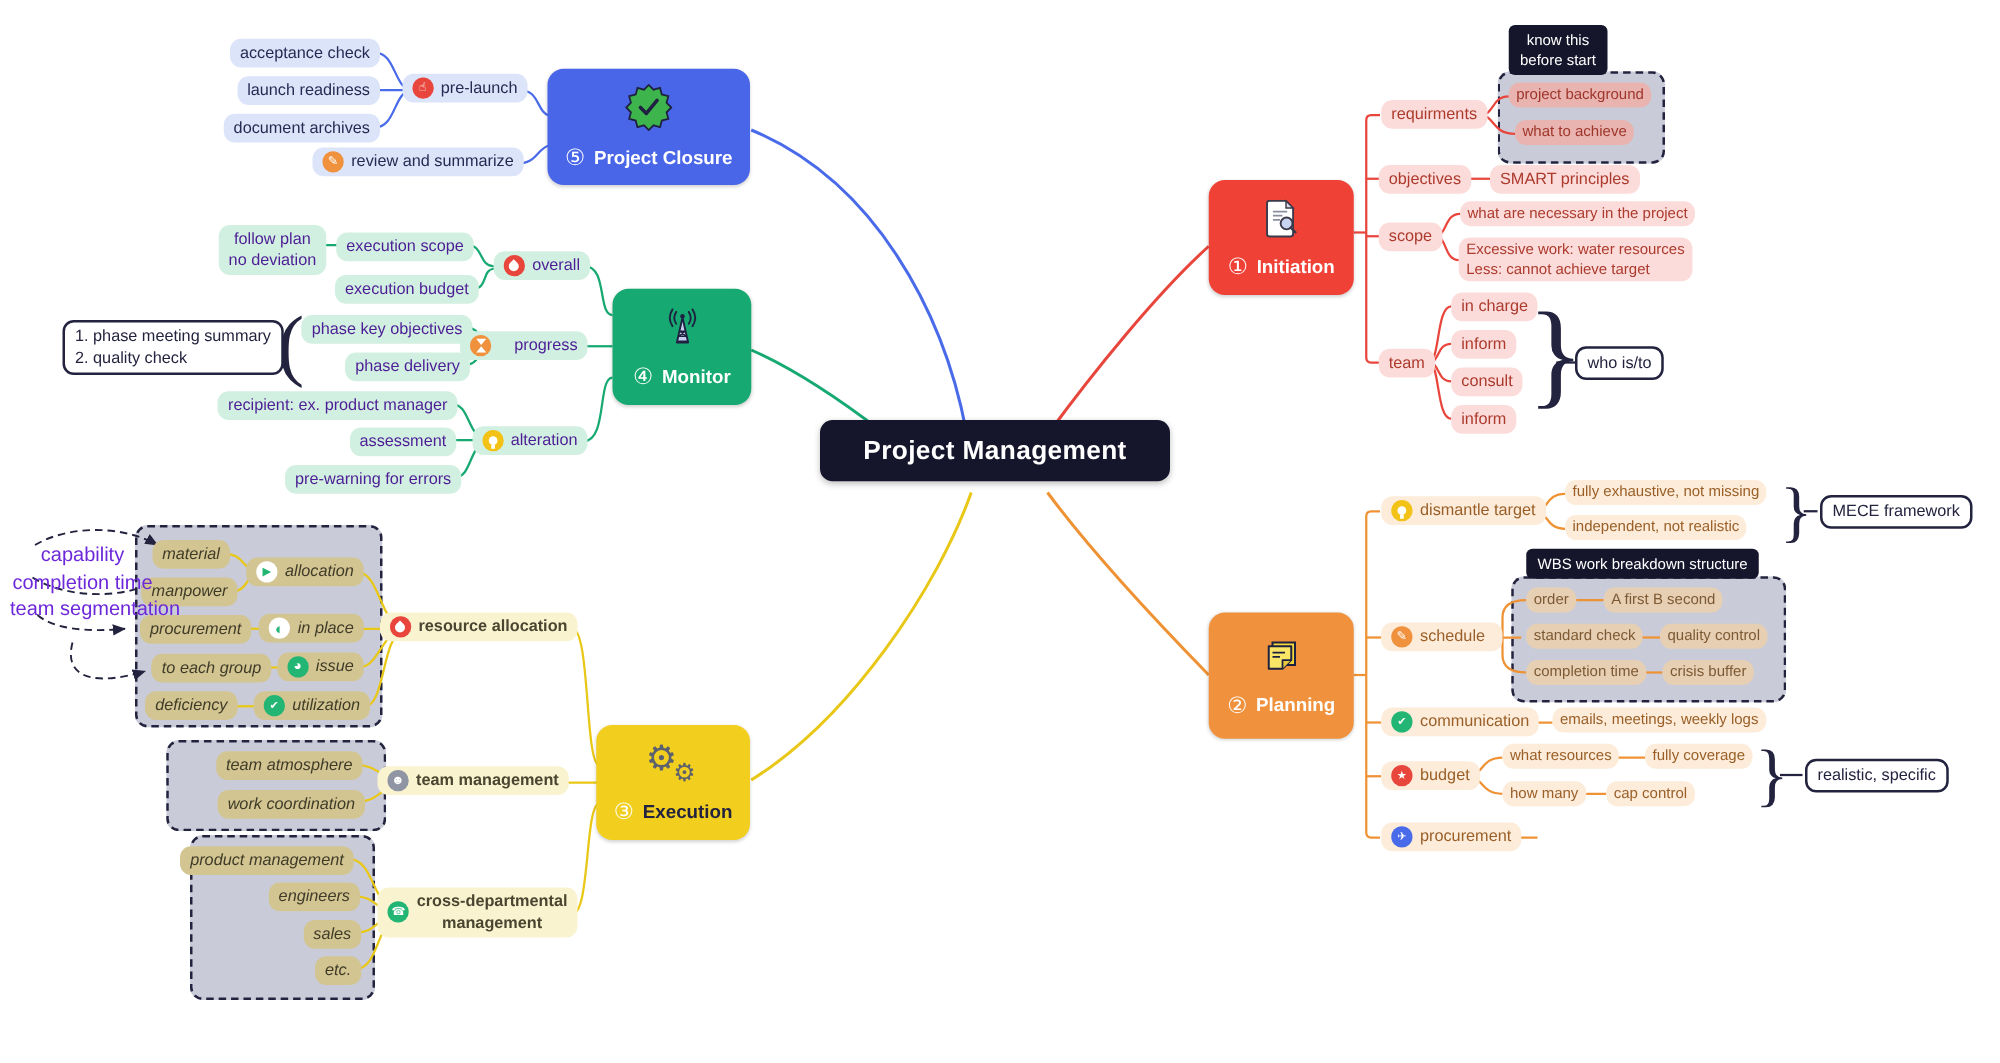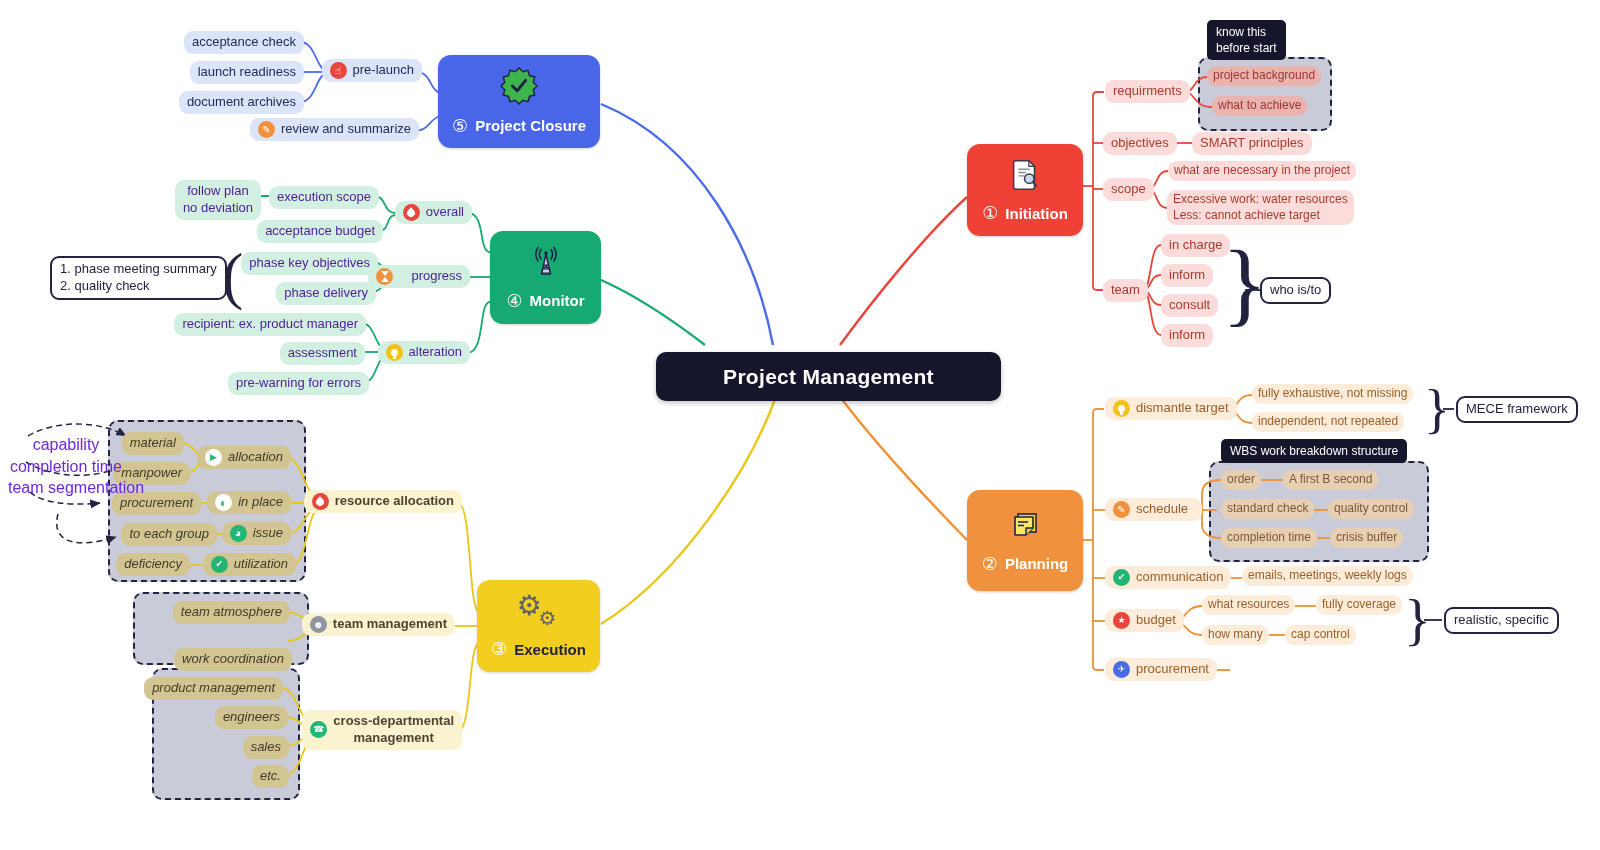--- a/index.html
+++ b/index.html
@@ -16,21 +16,21 @@
   .lav{background:#dce4fa;color:#242b52;}
   .lgr{background:#d2f0e1;color:#4c1d95;}
   .lye{background:#faf3cf;color:#4a4530;font-weight:bold;}
   .kha{background:#d2c592;color:#3f3b28;font-style:italic;}
   .pin{background:#fcdcda;color:#ac3a2d;}
   .pind{background:#e9b4b0;color:#9e352a;}
   .pea{background:#fcecd9;color:#9a5f28;}
   .pead{background:#e7cfb4;color:#7d5a33;}
   .whb{background:#fff;border:2px solid #23233f;color:#23233f;border-radius:9px;}
   .darkl{position:absolute;z-index:4;background:#15152b;color:#fff;border-radius:5px;
-    padding:4px 9px;font-size:12px;line-height:1.35;white-space:pre;text-align:left;}
+    padding:4px 9px;font-size:12px;line-height:1.35;white-space:pre;text-align:center;}
   .main{position:absolute;z-index:3;border-radius:13px;display:flex;flex-direction:column;
     align-items:center;justify-content:center;gap:6px;box-shadow:0 1px 3px rgba(0,0,0,.18);}
   .mlabel{display:flex;align-items:center;gap:7px;font-size:15px;font-weight:700;color:#fff;white-space:nowrap;}
   .mnum{font-size:18px;font-weight:400;}
   .center-node{position:absolute;z-index:5;background:#15152b;color:#fff;border-radius:10px;
     display:flex;align-items:center;justify-content:center;font-size:21px;font-weight:700;
     letter-spacing:.3px;box-shadow:0 2px 5px rgba(0,0,0,.25);}
   .anno{position:absolute;z-index:3;font-size:16px;line-height:1.35;white-space:pre;
     text-align:center;color:#6d28d9;}
   .brace{position:absolute;z-index:2;font-family:"Liberation Serif","DejaVu Serif",serif;
@@ -165,21 +165,21 @@
     </g>
 
     <g fill="none" stroke="#23233f" stroke-width="1.5" stroke-dasharray="6 4">
       <path d="M28,436 C55,420 98,420 126,436" marker-end="url(#arr)"></path>
       <path d="M26,462 C52,478 92,479 118,468"></path>
       <path d="M30,492 C42,503 70,506 100,503" marker-end="url(#arr)"></path>
       <path d="M58,514 C50,545 80,548 116,537" marker-end="url(#arr)"></path>
     </g>
   </svg>
 
-  <div class="center-node" style="left:656px;top:352px;width:345px;height:49px">Project Management</div>
+  <div class="center-node" style="left:656px;top:336px;width:280px;height:49px">Project Management</div>
 
   <div class="main" style="left:438px;top:55px;width:162px;height:93px;background:#4a66e8">
     <span>
       <svg width="38" height="38" viewBox="0 0 40 40">
         <polygon points="39,20 35,24 36.5,29.5 31,31 29.5,36.5 24,35 20,39 16,35 10.5,36.5 9,31 3.5,29.5 5,24 1,20 5,16 3.5,10.5 9,9 10.5,3.5 16,5 20,1 24,5 29.5,3.5 31,9 36.5,10.5 35,16" fill="#3db54c" stroke="#1e2240" stroke-width="1.5"></polygon>
         <path d="M13 20 L18 25 L27 14" fill="none" stroke="#1e2240" stroke-width="3" stroke-linecap="round" stroke-linejoin="round"></path>
       </svg>
     </span>
     <div class="mlabel">
         <span class="mnum">⑤</span>
@@ -211,21 +211,21 @@
     <div class="mlabel">
         <span class="mnum">④</span>
         <span>Monitor</span>
       </div>
   </div>
   <div class="node lgr" style="right:1128px;top:201px;gap:6px">
     <span class="ci ci-red"><span class="pinshape"></span></span>
     <span>overall</span>
   </div>
   <div class="node lgr" style="right:1221px;top:186px">execution scope</div>
-  <div class="node lgr" style="right:1217px;top:220px">acceptance budget</div>
+  <div class="node lgr" style="right:1217px;top:220px">execution budget</div>
   <div class="node lgr" style="right:1339px;top:180px">follow plan
 no deviation</div>
   <div class="node lgr" style="right:1130px;top:265px;gap:18px">
     <span class="ci ci-or"><span class="hgwrap"><span class="hgt"></span><span class="hgb"></span></span></span>
     <span>progress</span>
   </div>
   <div class="node lgr" style="right:1222px;top:252px">phase key objectives</div>
   <div class="node lgr" style="right:1224px;top:282px">phase delivery</div>
   <div class="node whb left" style="left:50px;top:256px">1. phase meeting summary
 2. quality check</div>
@@ -274,21 +274,21 @@
     <span>utilization</span>
   </div>
   <div class="anno" style="left:8px;top:434px;width:116px">capability
 completion time
 team segmentation</div>
   <div class="node lye" style="right:1145px;top:613px;gap:6px">
     <span class="ci ci-gy">☻</span>
     <span>team management</span>
   </div>
   <div class="node kha" style="right:1310px;top:601px">team atmosphere</div>
-  <div class="node kha" style="right:1308px;top:648px">work coordination</div>
+  <div class="node kha" style="right:1308px;top:632px">work coordination</div>
   <div class="node lye" style="right:1138px;top:710px;gap:6px">
     <span class="ci ci-gr" style="font-size:9px">☎</span>
     <span>cross-departmental
 management</span>
   </div>
   <div class="node kha" style="right:1317px;top:677px">product management</div>
   <div class="node kha" style="right:1312px;top:706px">engineers</div>
   <div class="node kha" style="right:1311px;top:736px">sales</div>
   <div class="node kha" style="right:1311px;top:765px">etc.</div>
 
@@ -338,21 +338,21 @@
     <div class="mlabel">
         <span class="mnum">②</span>
         <span>Planning</span>
       </div>
   </div>
   <div class="node pea" style="left:1105px;top:397px;gap:6px">
     <span class="ci ci-ye"><span class="bulb"></span></span>
     <span>dismantle target</span>
   </div>
   <div class="node pea sm" style="left:1252px;top:384px">fully exhaustive, not missing</div>
-  <div class="node pea sm" style="left:1252px;top:412px">independent, not repeated</div>
+  <div class="node pea sm" style="left:1252px;top:412px">independent, not realistic</div>
   <div class="brace" style="left:1424px;top:382px;font-size:54px">}</div>
   <div class="node whb" style="left:1456px;top:396px">MECE framework</div>
   <div class="darkl" style="left:1221px;top:439px">WBS work breakdown structure</div>
   <div class="node pea" style="left:1105px;top:498px;gap:6px">
     <span class="ci ci-or">✎</span>
     <span>schedule</span><span class="schedule-text"></span>
   </div>
   <div class="node pead sm" style="left:1221px;top:470px">order</div>
   <div class="node pead sm" style="left:1283px;top:470px">A first B second</div>
   <div class="node pead sm" style="left:1221px;top:499px">standard check</div>

